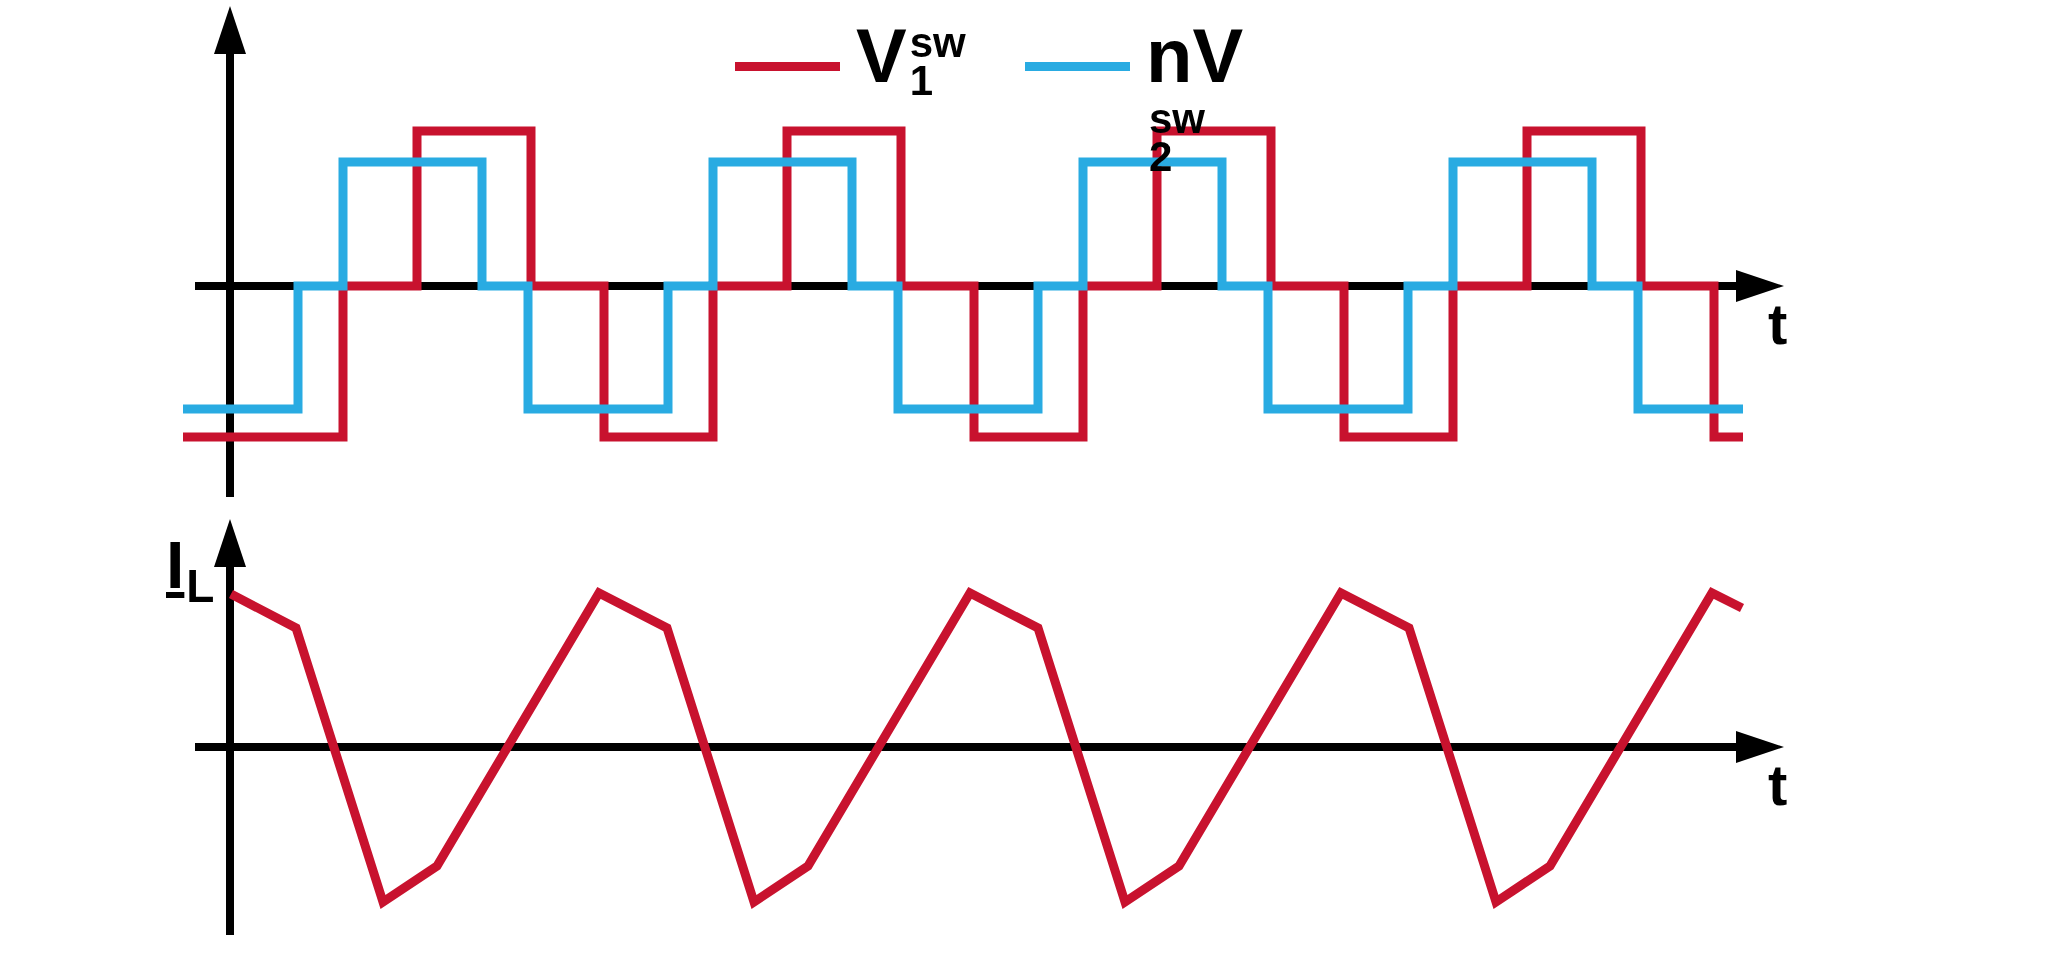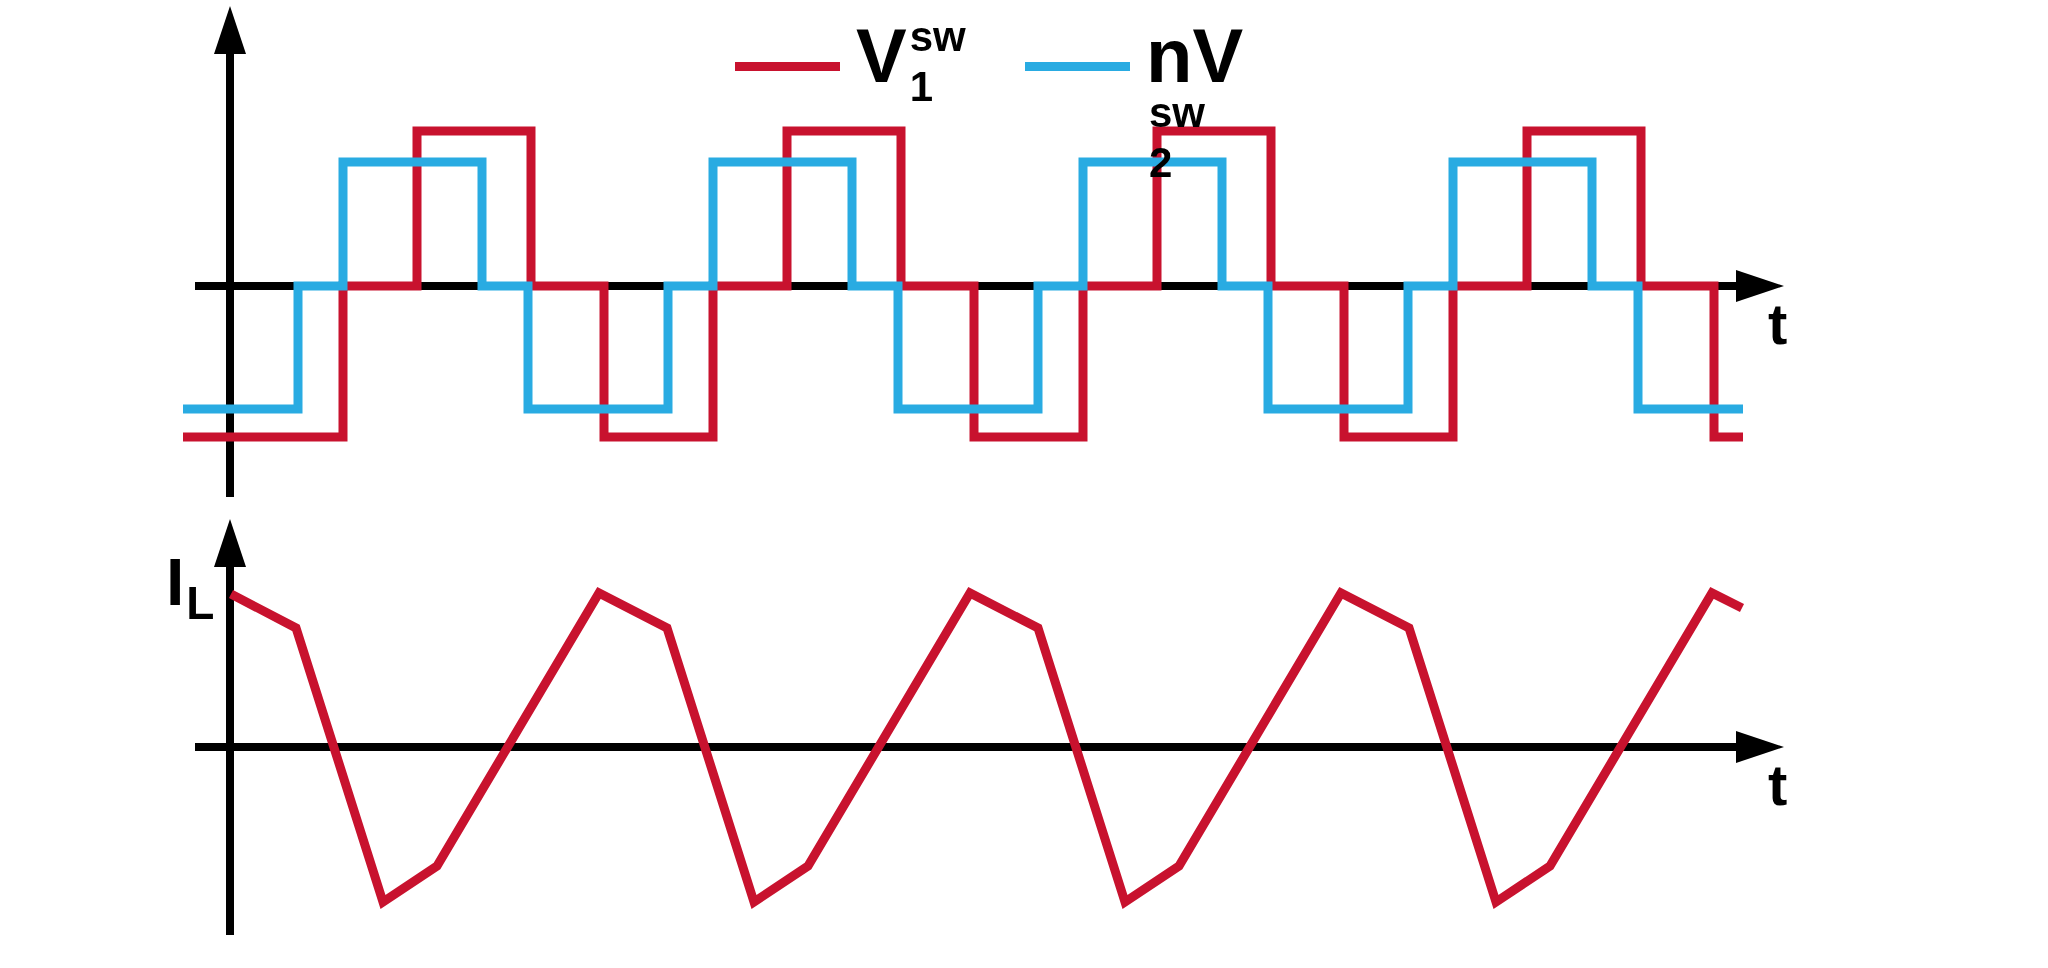--- a/index.html
+++ b/index.html
@@ -6,28 +6,28 @@
   .canvas{position:relative;width:2048px;height:968px;background:#ffffff;overflow:hidden;
           font-family:"Liberation Sans",sans-serif;color:#000;}
   svg.fig{position:absolute;left:0;top:0;width:2048px;height:968px;}
   .axis-line{stroke:#000000;stroke-width:8;fill:none;}
   .arrowhead{stroke:none;}
   .wave{fill:none;stroke-width:9;stroke-linejoin:miter;stroke-linecap:butt;}
   .lbl{position:absolute;font-weight:600;white-space:nowrap;}
   .t-label{font-size:58px;line-height:58px;}
   .t-top{left:1768px;top:295px;}
   .t-bottom{left:1768px;top:756px;}
-  .il-label{left:166px;top:549px;font-size:66px;line-height:66px;}
+  .il-label{left:166px;top:532px;font-size:66px;line-height:66px;text-decoration:underline;}
   .il-label .sub{font-size:46px;position:relative;top:14px;left:2px;}
   .legend-dash{position:absolute;top:62px;width:105px;height:9px;}
   .dash-v1{left:735px;}
   .dash-v2{left:1025px;}
   .legend-text{position:absolute;top:18px;display:flex;align-items:flex-start;font-weight:600;}
   .legend-text .main{font-size:76px;line-height:76px;}
-  .legend-text .stack{display:flex;flex-direction:column;justify-content:space-between;
+  .legend-text .stack{display:flex;flex-direction:column;justify-content:center;
                       height:88px;font-size:42px;line-height:38px;margin-left:3px;}
   .lt-v1{left:856px;}
   .lt-v2{left:1146px;flex-direction:column;}
 </style>
 </head>
 <body>
 
 <div class="canvas">
 
   <svg class="fig" viewBox="0 0 2048 968">

